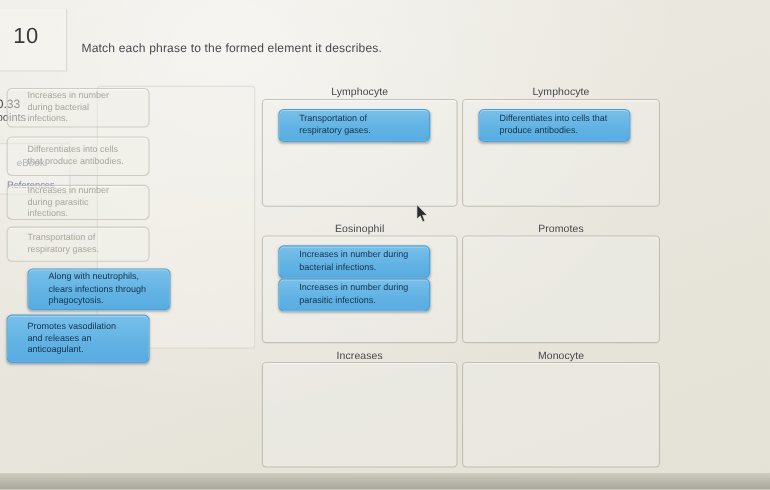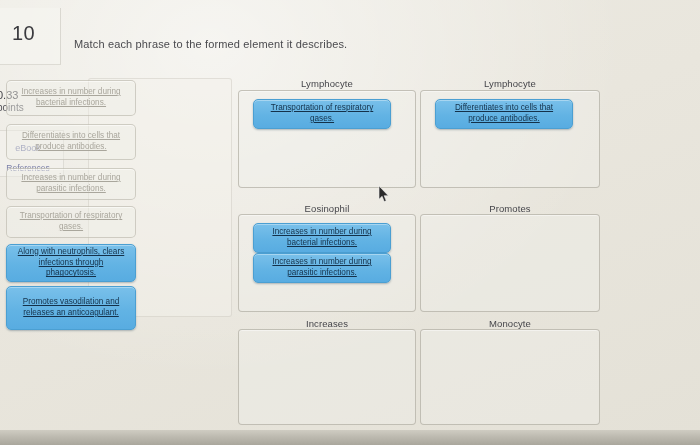--- a/index.html
+++ b/index.html
@@ -98,26 +98,25 @@
     background: rgba(243,242,236,0.45);
     border: 1px solid rgba(176,172,161,0.28);
     border-radius: 3px;
   }
   .chip {
     position: absolute;
     box-sizing: border-box;
     border-radius: 5px;
     font-size: 8.2px;
     line-height: 1.32;
-    text-align: center;
+    text-align: left;
     display: flex;
     align-items: center;
     justify-content: center;
-    padding: 2px 6px;
-    text-decoration: underline;
+    padding: 2px 18px;
   }
   .chip.used {
     background: rgba(240,239,233,0.45);
     border: 1px solid rgba(178,174,163,0.55);
     color: #a9a69c;
     box-shadow: inset 0 1px 0 rgba(255,255,255,0.5);
   }
   .chip.active {
     background: linear-gradient(180deg, #79c0ea 0%, #62b3e4 55%, #58ace1 100%);
     border: 1px solid #4b9fd2;
@@ -174,21 +173,21 @@
 </div>
 
 <div id="prompt">Match each phrase to the formed element it describes.</div>
 
 <div id="source-column"></div>
 <div id="source-chips">
     <div class="chip src-chip used" style="top: 80px; height: 36px;">Increases in number during bacterial infections.</div>
     <div class="chip src-chip used" style="top: 124px; height: 36px;">Differentiates into cells that produce antibodies.</div>
     <div class="chip src-chip used" style="top: 168px; height: 32px;">Increases in number during parasitic infections.</div>
     <div class="chip src-chip used" style="top: 206px; height: 32px;">Transportation of respiratory gases.</div>
-    <div class="chip src-chip active" style="top: 244px; height: 38px;">Along with neutrophils, clears infections through phagocytosis.</div>
+    <div class="chip src-chip active" style="top: 244px; height: 38px; margin-left: 19px;">Along with neutrophils, clears infections through phagocytosis.</div>
     <div class="chip src-chip active" style="top: 286px; height: 44px;">Promotes vasodilation and releases an anticoagulant.</div>
   </div>
 
 <div id="zones-root">
     <div class="zone-label" style="left: 238px; top: 78px; width: 178px;">Lymphocyte</div>
     <div class="dropzone" style="left: 238px; top: 90px; width: 178px; height: 98px;">
       <div class="chip active zone-chip" style="top: 8px;">Transportation of respiratory gases.</div>
     </div>
     <div class="zone-label" style="left: 420px; top: 78px; width: 180px;">Lymphocyte</div>
     <div class="dropzone" style="left: 420px; top: 90px; width: 180px; height: 98px;">

